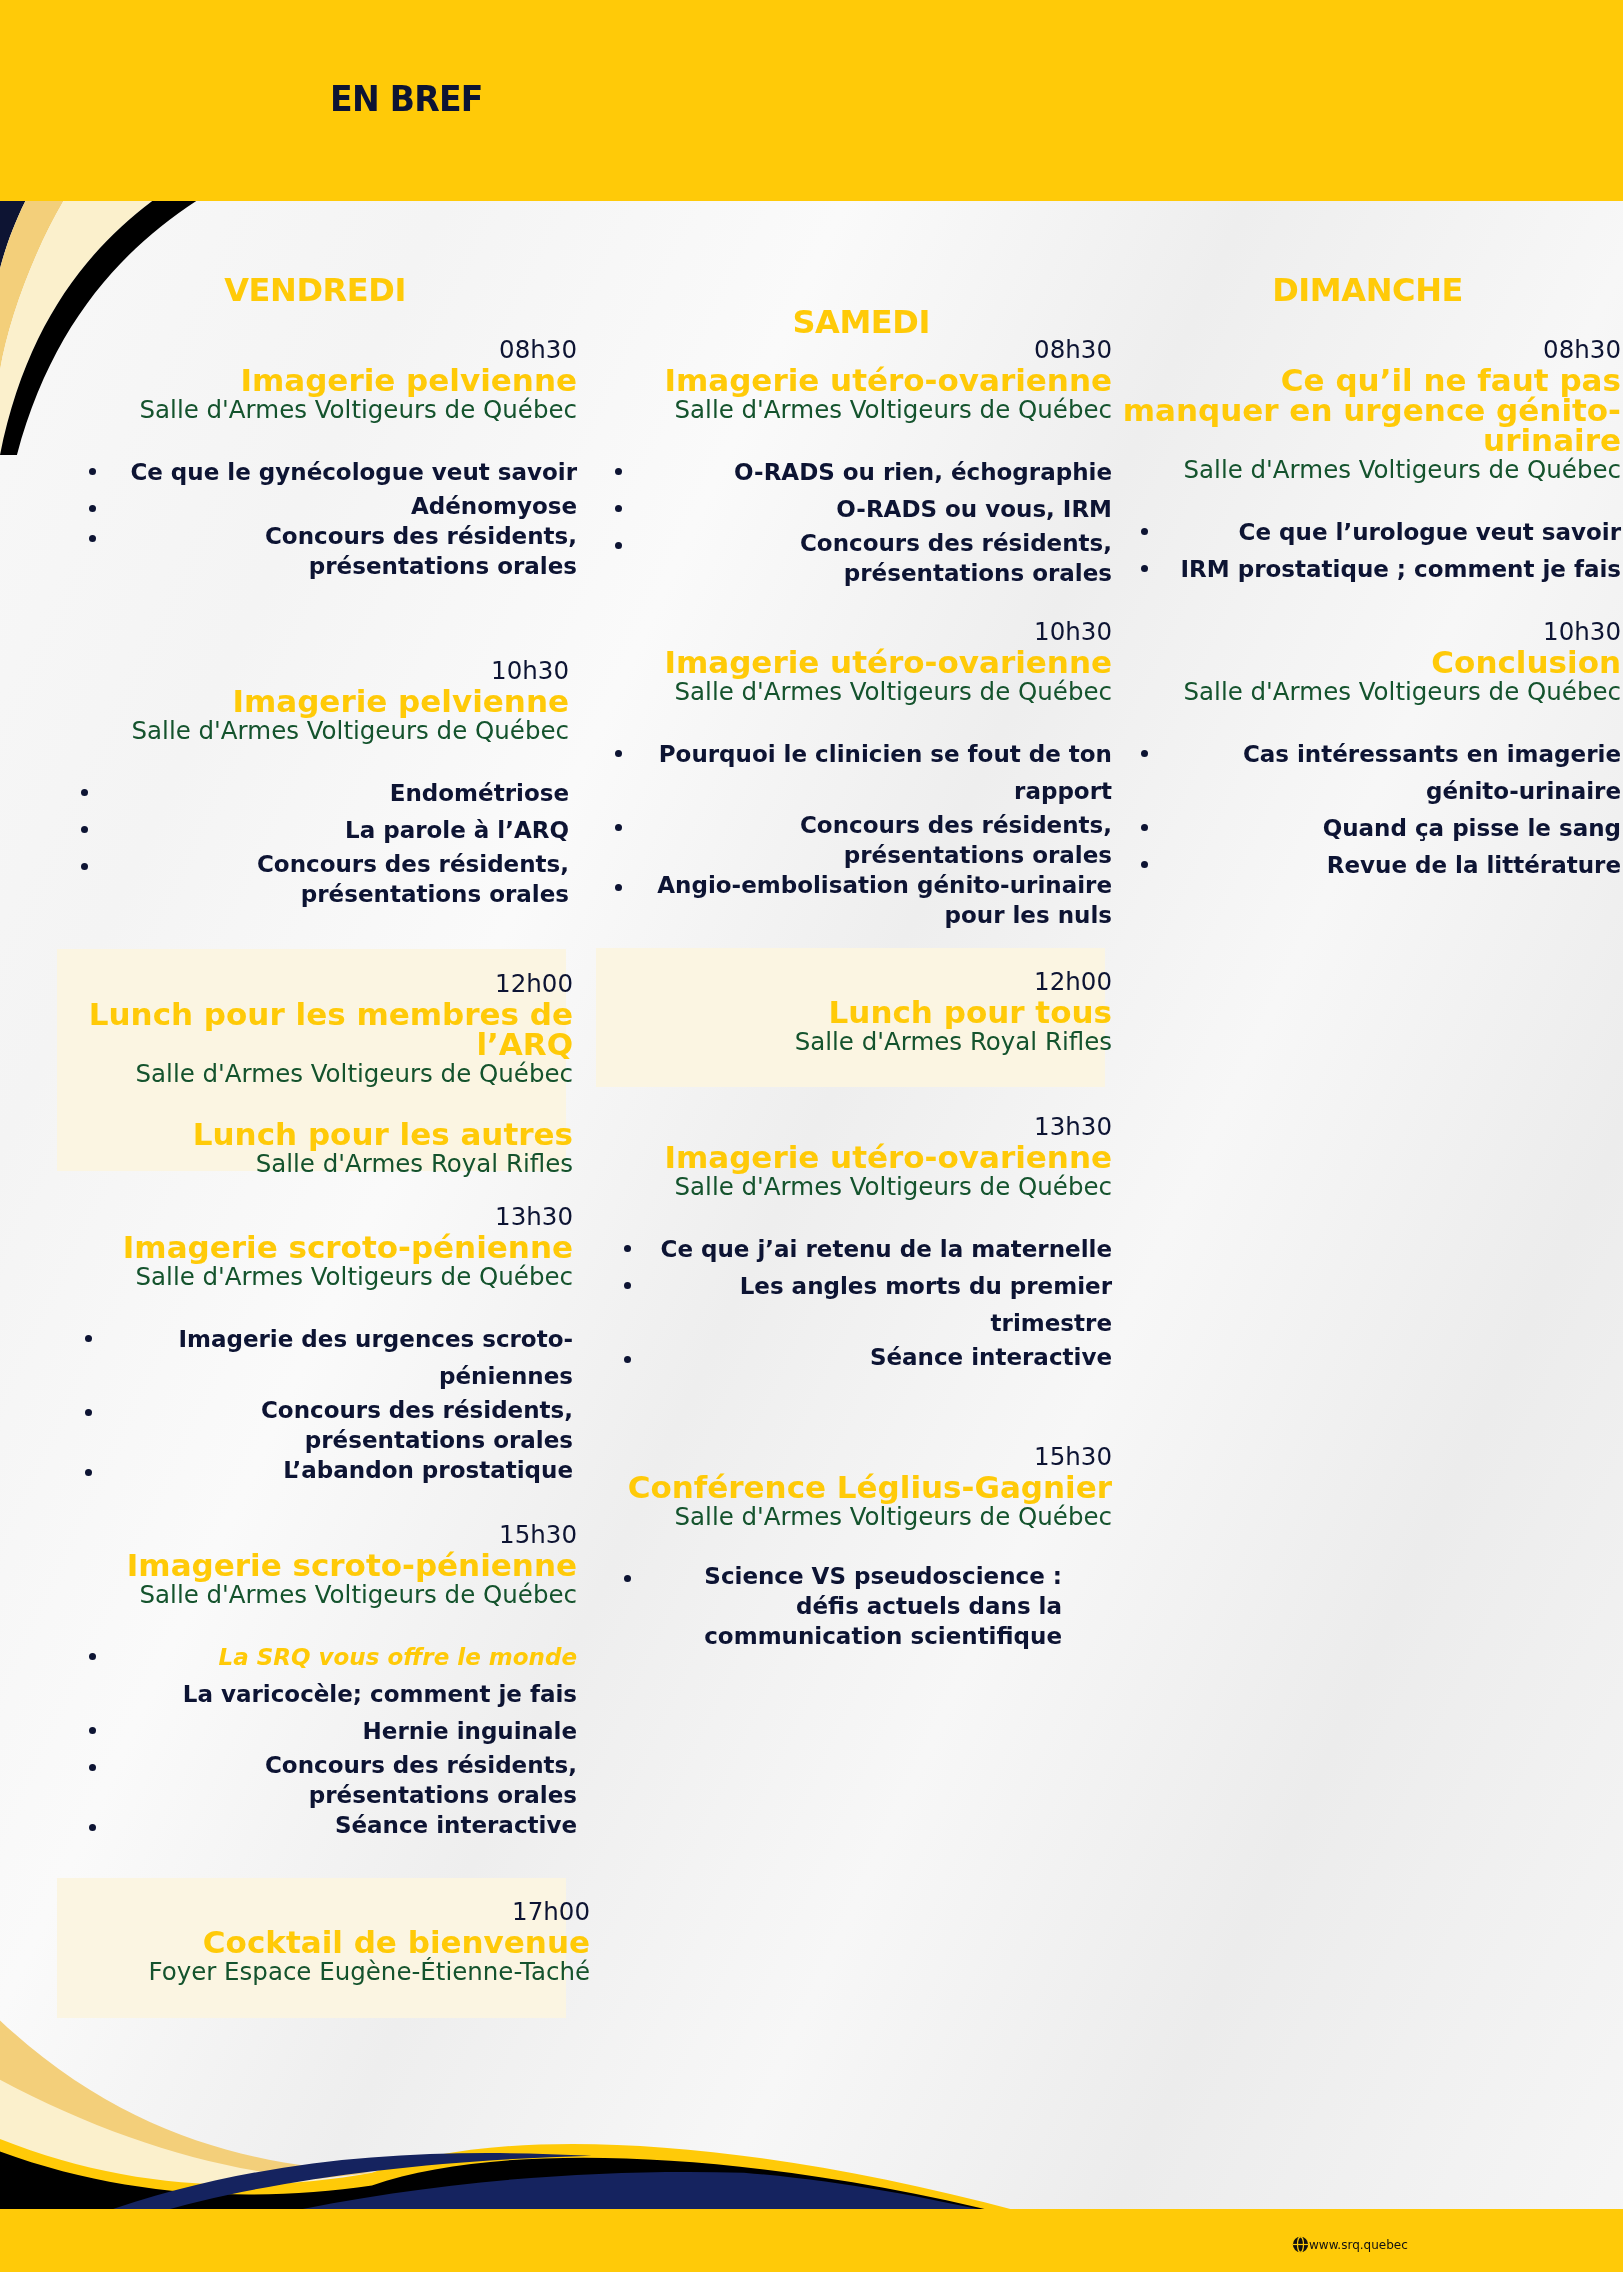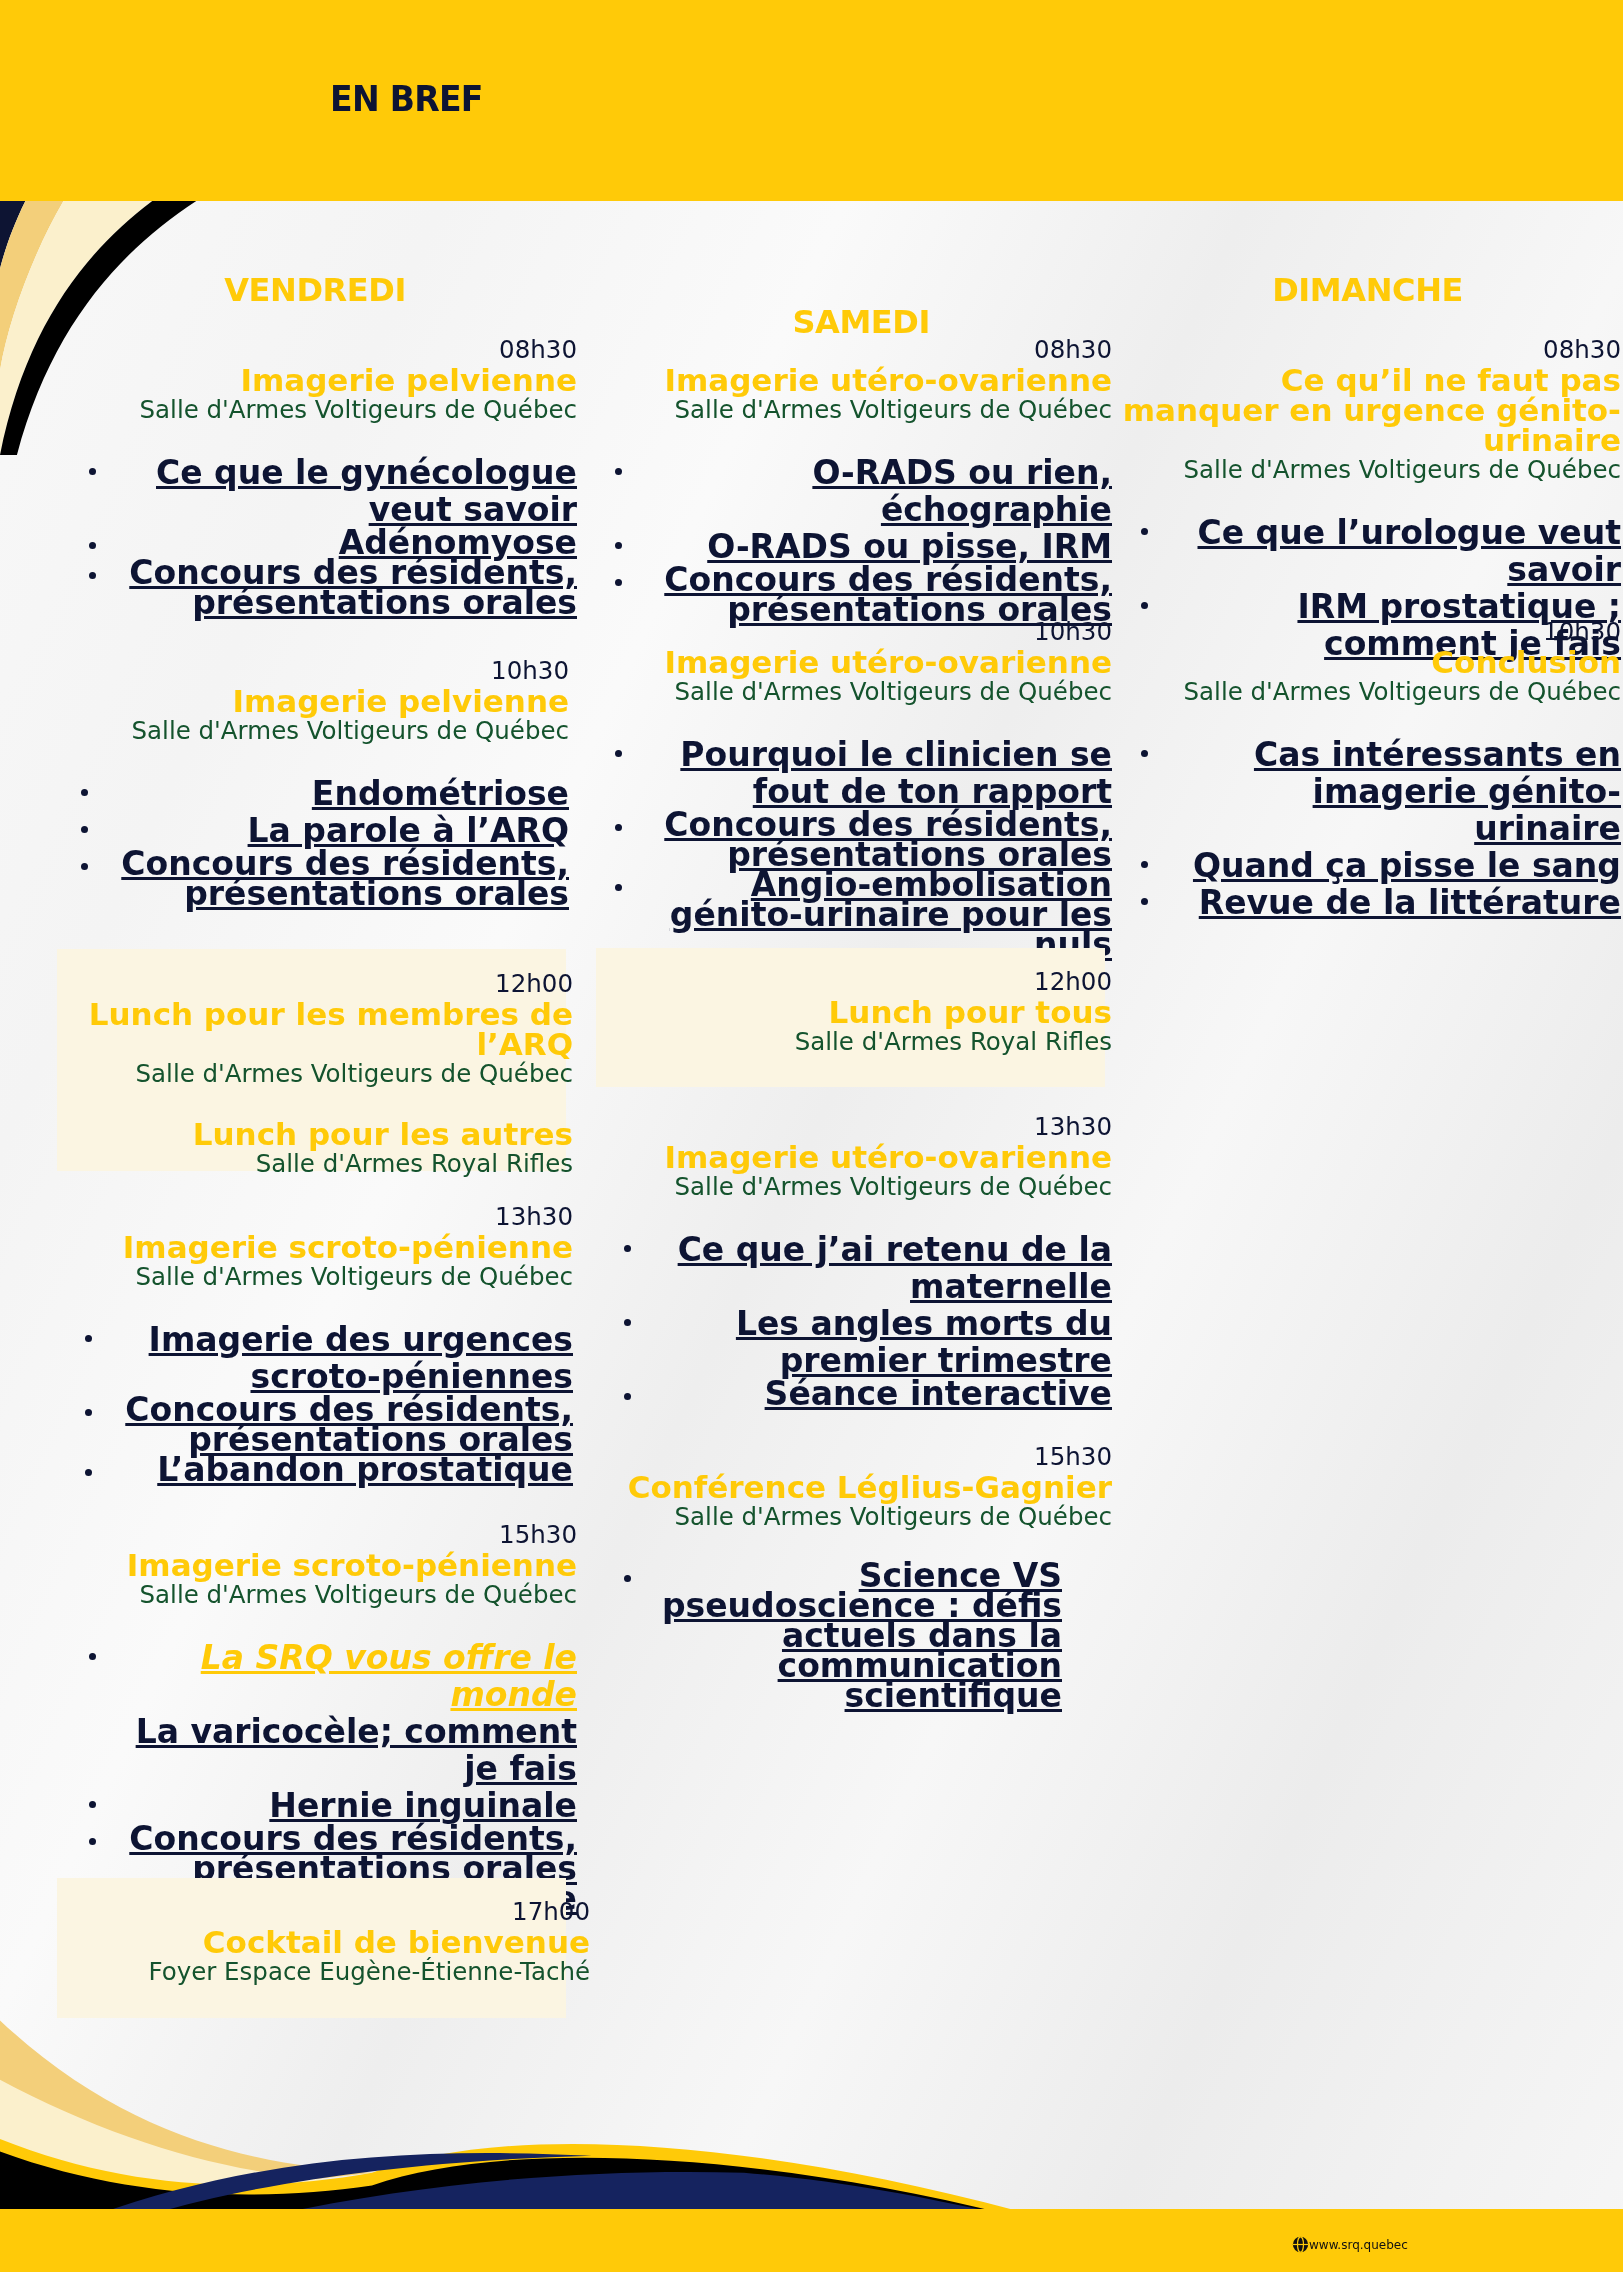--- a/index.html
+++ b/index.html
@@ -52,21 +52,21 @@
     .ev-room {
       font-family: "DejaVu Sans", sans-serif; font-size: 24.5px;
       color: #14532d; line-height: 30px;
     }
     ul.items {
       list-style: none; margin-top: 29px;
     }
     ul.items li {
       position: relative; padding-left: 47px;
       font-family: "DejaVu Sans", sans-serif; font-weight: bold;
-      font-size: 33px; color: #0d1433; line-height: 30px; text-decoration: underline;
+      font-size: 23px; color: #0d1433; line-height: 30px;
     }
     ul.items li.loose { line-height: 37px; }
     ul.items li::before {
       content: ""; position: absolute; left: 18.6px; top: 13.5px;
       width: 7.6px; height: 7.6px; border-radius: 50%; background: #0d1433;
     }
     ul.items li.nobullet::before { display: none; }
     ul.items li.highlight { color: #ffca08; font-style: italic; }
     .highlight-box {
       position: absolute; background: #fbf5e2;
@@ -170,21 +170,21 @@
   <div class="ev-title">Cocktail de bienvenue</div>
   <div class="ev-room">Foyer Espace Eugène-Étienne-Taché</div>
 </div>
 
 <div class="event" style="left:596px; top:335px; width:516px;">
   <div class="time">08h30</div>
   <div class="ev-title">Imagerie utéro-ovarienne</div>
   <div class="ev-room">Salle d'Armes Voltigeurs de Québec</div>
   <ul class="items">
     <li class="loose">O-RADS ou rien, échographie</li>
-    <li class="loose">O-RADS ou pisse, IRM</li>
+    <li class="loose">O-RADS ou vous, IRM</li>
     <li>Concours des résidents, présentations orales</li>
   </ul>
 </div>
 
 <div class="event" style="left:596px; top:617px; width:516px;">
   <div class="time">10h30</div>
   <div class="ev-title">Imagerie utéro-ovarienne</div>
   <div class="ev-room">Salle d'Armes Voltigeurs de Québec</div>
   <ul class="items">
     <li class="loose">Pourquoi le clinicien se fout de ton rapport</li>

